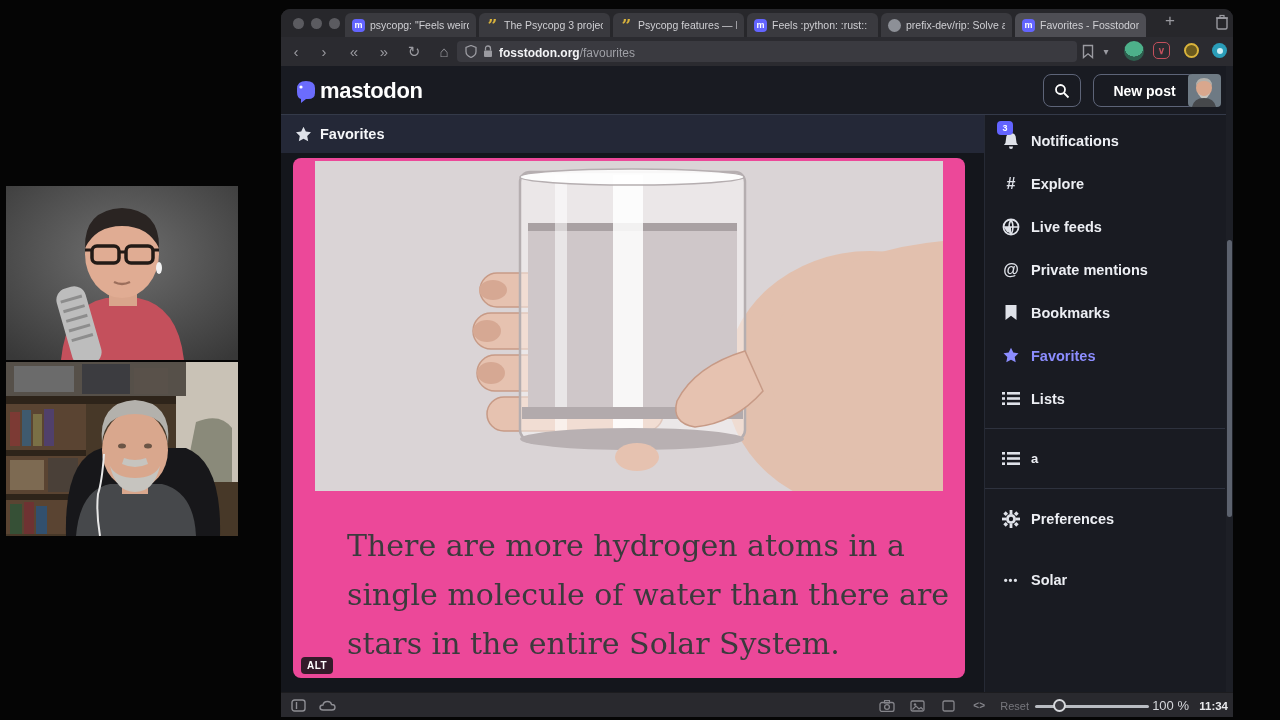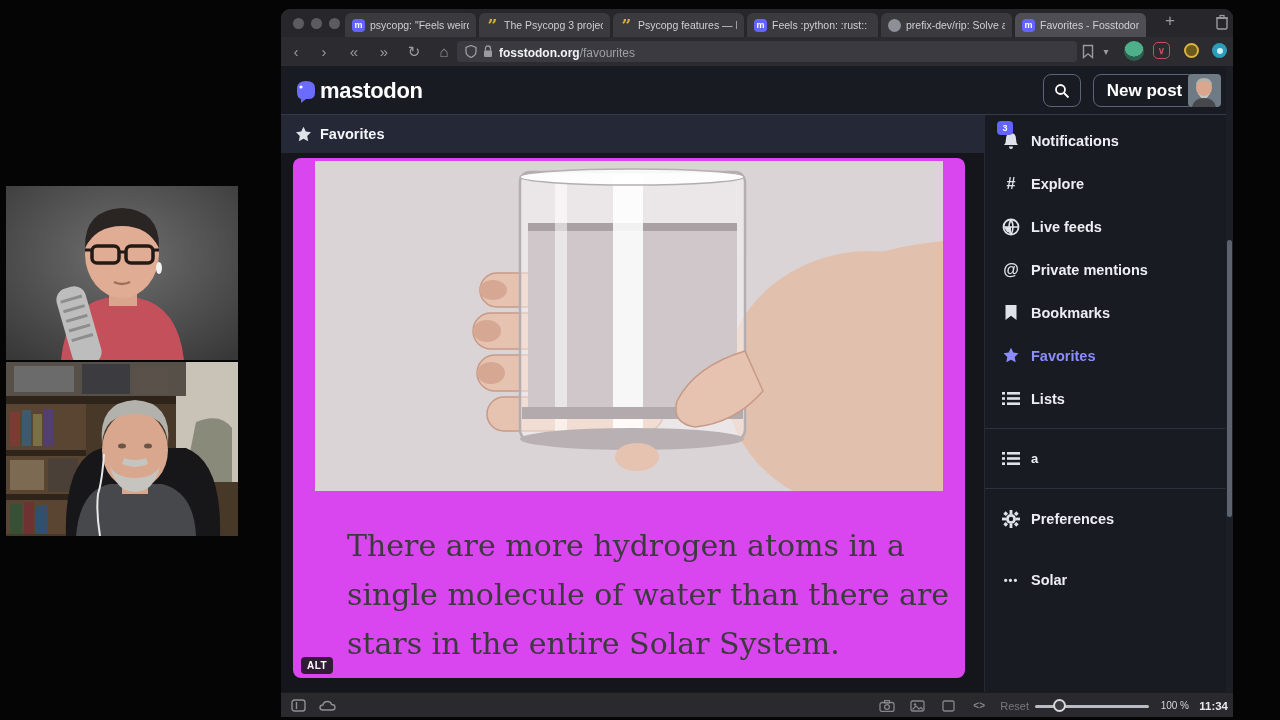--- a/index.html
+++ b/index.html
@@ -53,30 +53,30 @@
 
   
   .content{position:absolute;left:0;top:57px;width:952px;height:626px;background:#191b22;overflow:hidden;}
   .appheader{position:absolute;left:0;top:0;width:100%;height:49px;background:#191b22;
              border-bottom:1px solid #343a49;}
   .logo{position:absolute;left:13px;top:12px;display:flex;align-items:center;gap:2px;}
   .logo-text{font-size:22px;font-weight:bold;color:#ffffff;letter-spacing:-0.3px;}
   .hbtn{position:absolute;top:8px;height:33px;border:1px solid #5d6478;border-radius:8px;
         display:flex;align-items:center;justify-content:center;color:#fff;background:transparent;}
   .search-btn{left:762px;width:38px;}
-  .newpost-btn{left:812px;width:103px;font-size:17px;font-weight:bold;}
+  .newpost-btn{left:812px;width:103px;font-size:14px;font-weight:bold;}
   .avatar-me{position:absolute;left:907px;top:8px;width:33px;height:33px;border-radius:4px;overflow:hidden;}
 
   .body-row{position:absolute;left:0;top:49px;width:952px;height:577px;display:flex;}
   .column{position:relative;width:704px;height:100%;background:#14161c;border-right:1px solid #262a35;}
   .colheader{position:absolute;left:0;top:0;width:100%;height:38px;background:#242837;
              display:flex;align-items:center;gap:8px;padding-left:14px;}
   .colheader .title{font-size:14.5px;font-weight:bold;color:#f5f6f8;}
 
-  .card{position:absolute;left:12px;top:43px;width:672px;height:520px;background:#d946ef;
+  .card{position:absolute;left:12px;top:43px;width:672px;height:520px;background:#ec4899;
         border-radius:8px;overflow:hidden;}
   .photo{position:absolute;left:22px;top:3px;width:628px;height:330px;background:#dad4d6;overflow:hidden;}
   .caption{position:absolute;left:0;top:333px;width:672px;padding:30px 30px 0 54px;
            font-family:"DejaVu Serif","Liberation Serif",serif;font-size:30px;line-height:49px;
            color:#3b3b3d;}
   .caption div{white-space:nowrap;}
   .altbadge{position:absolute;left:8px;bottom:4px;background:rgba(20,20,22,0.85);color:#fff;
             font-size:10px;font-weight:bold;letter-spacing:0.5px;padding:3px 6px;border-radius:4px;}
 
   .navpanel{position:relative;width:240px;height:100%;background:#191b22;padding-top:4px;}
@@ -95,21 +95,21 @@
   .scroll-thumb{position:absolute;left:1px;top:174px;width:5px;height:277px;background:#5c626e;border-radius:3px;}
 
   
   .statusbar{position:absolute;left:0;bottom:0;width:100%;height:25px;background:#29292e;
              border-top:1px solid #1c1c1f;color:#85858b;}
   .sb{position:absolute;top:0;height:25px;display:flex;align-items:center;}
   .reset{font-size:11px;color:#77777d;}
   .slider-track{position:absolute;right:84px;top:12px;width:114px;height:3px;border-radius:2px;background:#b9bcc2;}
   .slider-knob{position:absolute;left:18px;top:-6px;width:13px;height:13px;border-radius:50%;
                background:#3a3a40;border:2px solid #d6d8dc;}
-  .zoompct{font-size:10px;color:#d4d6da;margin-left:20px;}
+  .zoompct{font-size:13px;color:#d4d6da;margin-left:20px;}
   .clock{font-size:11.5px;font-weight:bold;color:#e8e9ec;}
 </style>
 </head>
 <body>
 
 <div class="stage">
 
   <div class="cam cam1">
     <svg width="232" height="174" viewBox="0 0 232 174">
       <defs>

